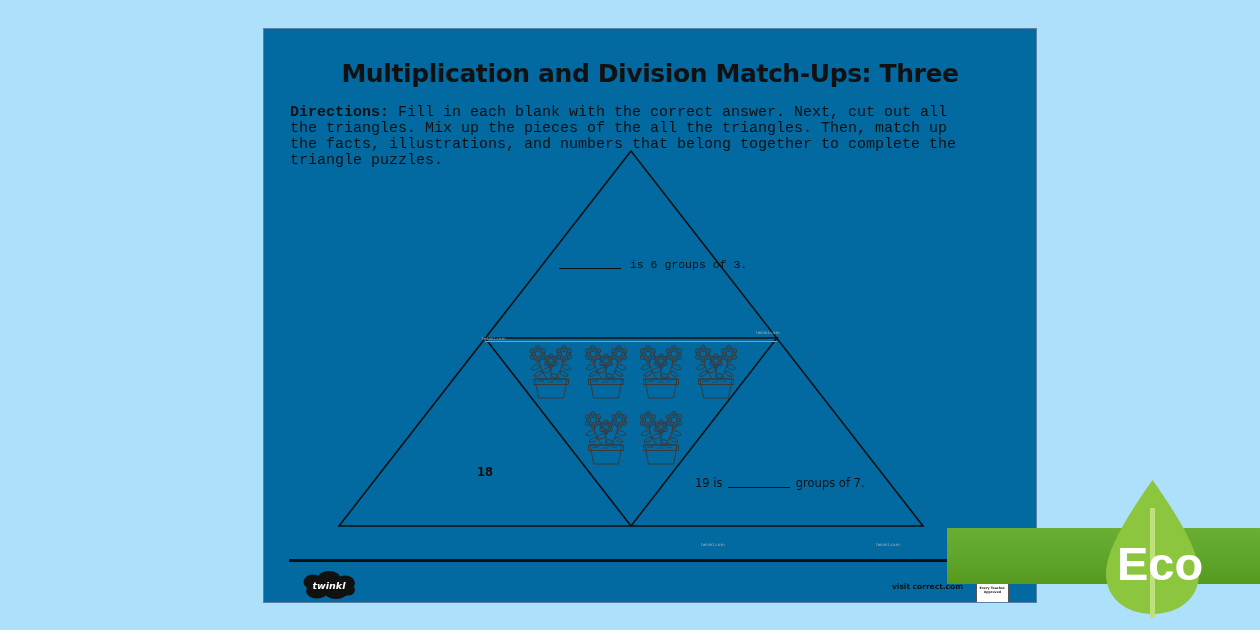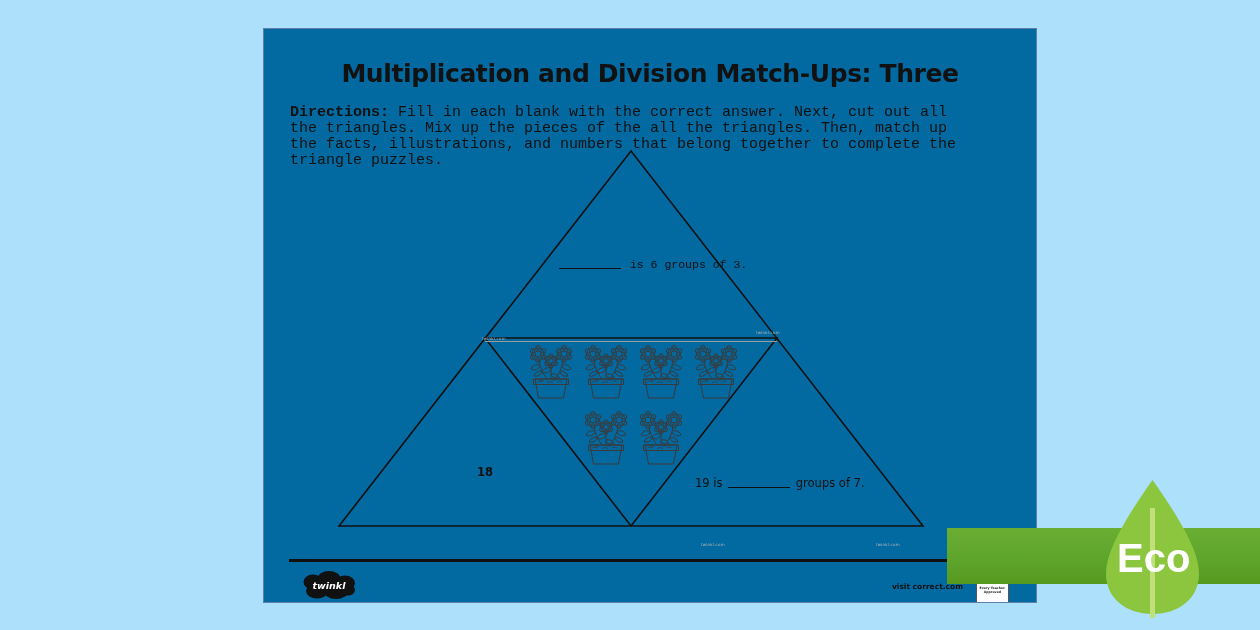--- a/index.html
+++ b/index.html
@@ -166,21 +166,21 @@
     font-family:"Liberation Sans", sans-serif;
     font-size:35px;
     color:#ffffff;
     white-space:nowrap;
     letter-spacing:0px;
   }
   #eco-word {
     position:absolute;
     left:170px; top:66px;
     font-family:"Liberation Sans", sans-serif;
-    font-size:40px;
+    font-size:47px;
     font-weight:bold;
     color:#ffffff;
     white-space:nowrap;
   }
 </style>
 </head>
 <body>
 
 <div id="stage">
 

